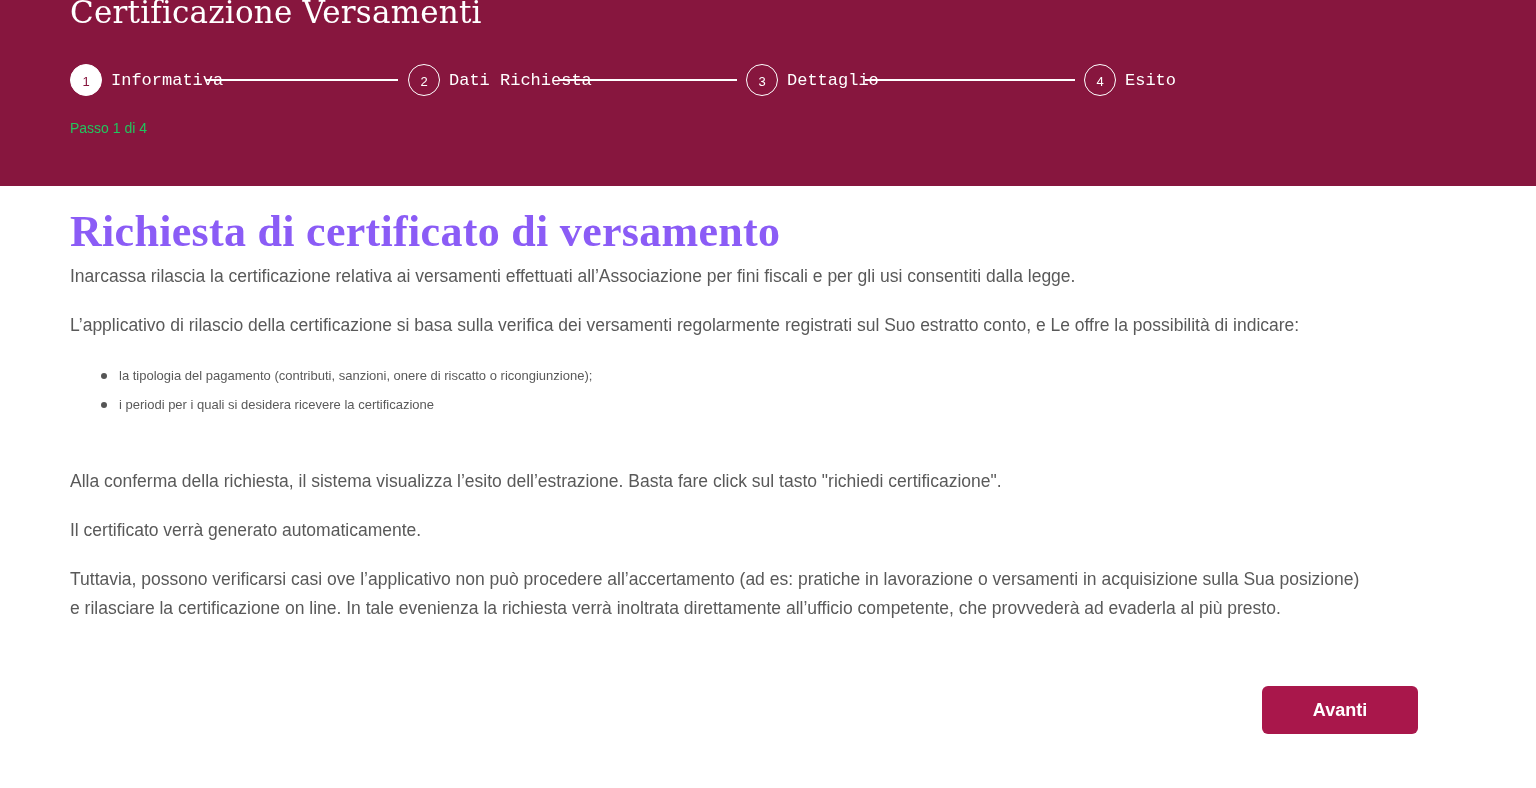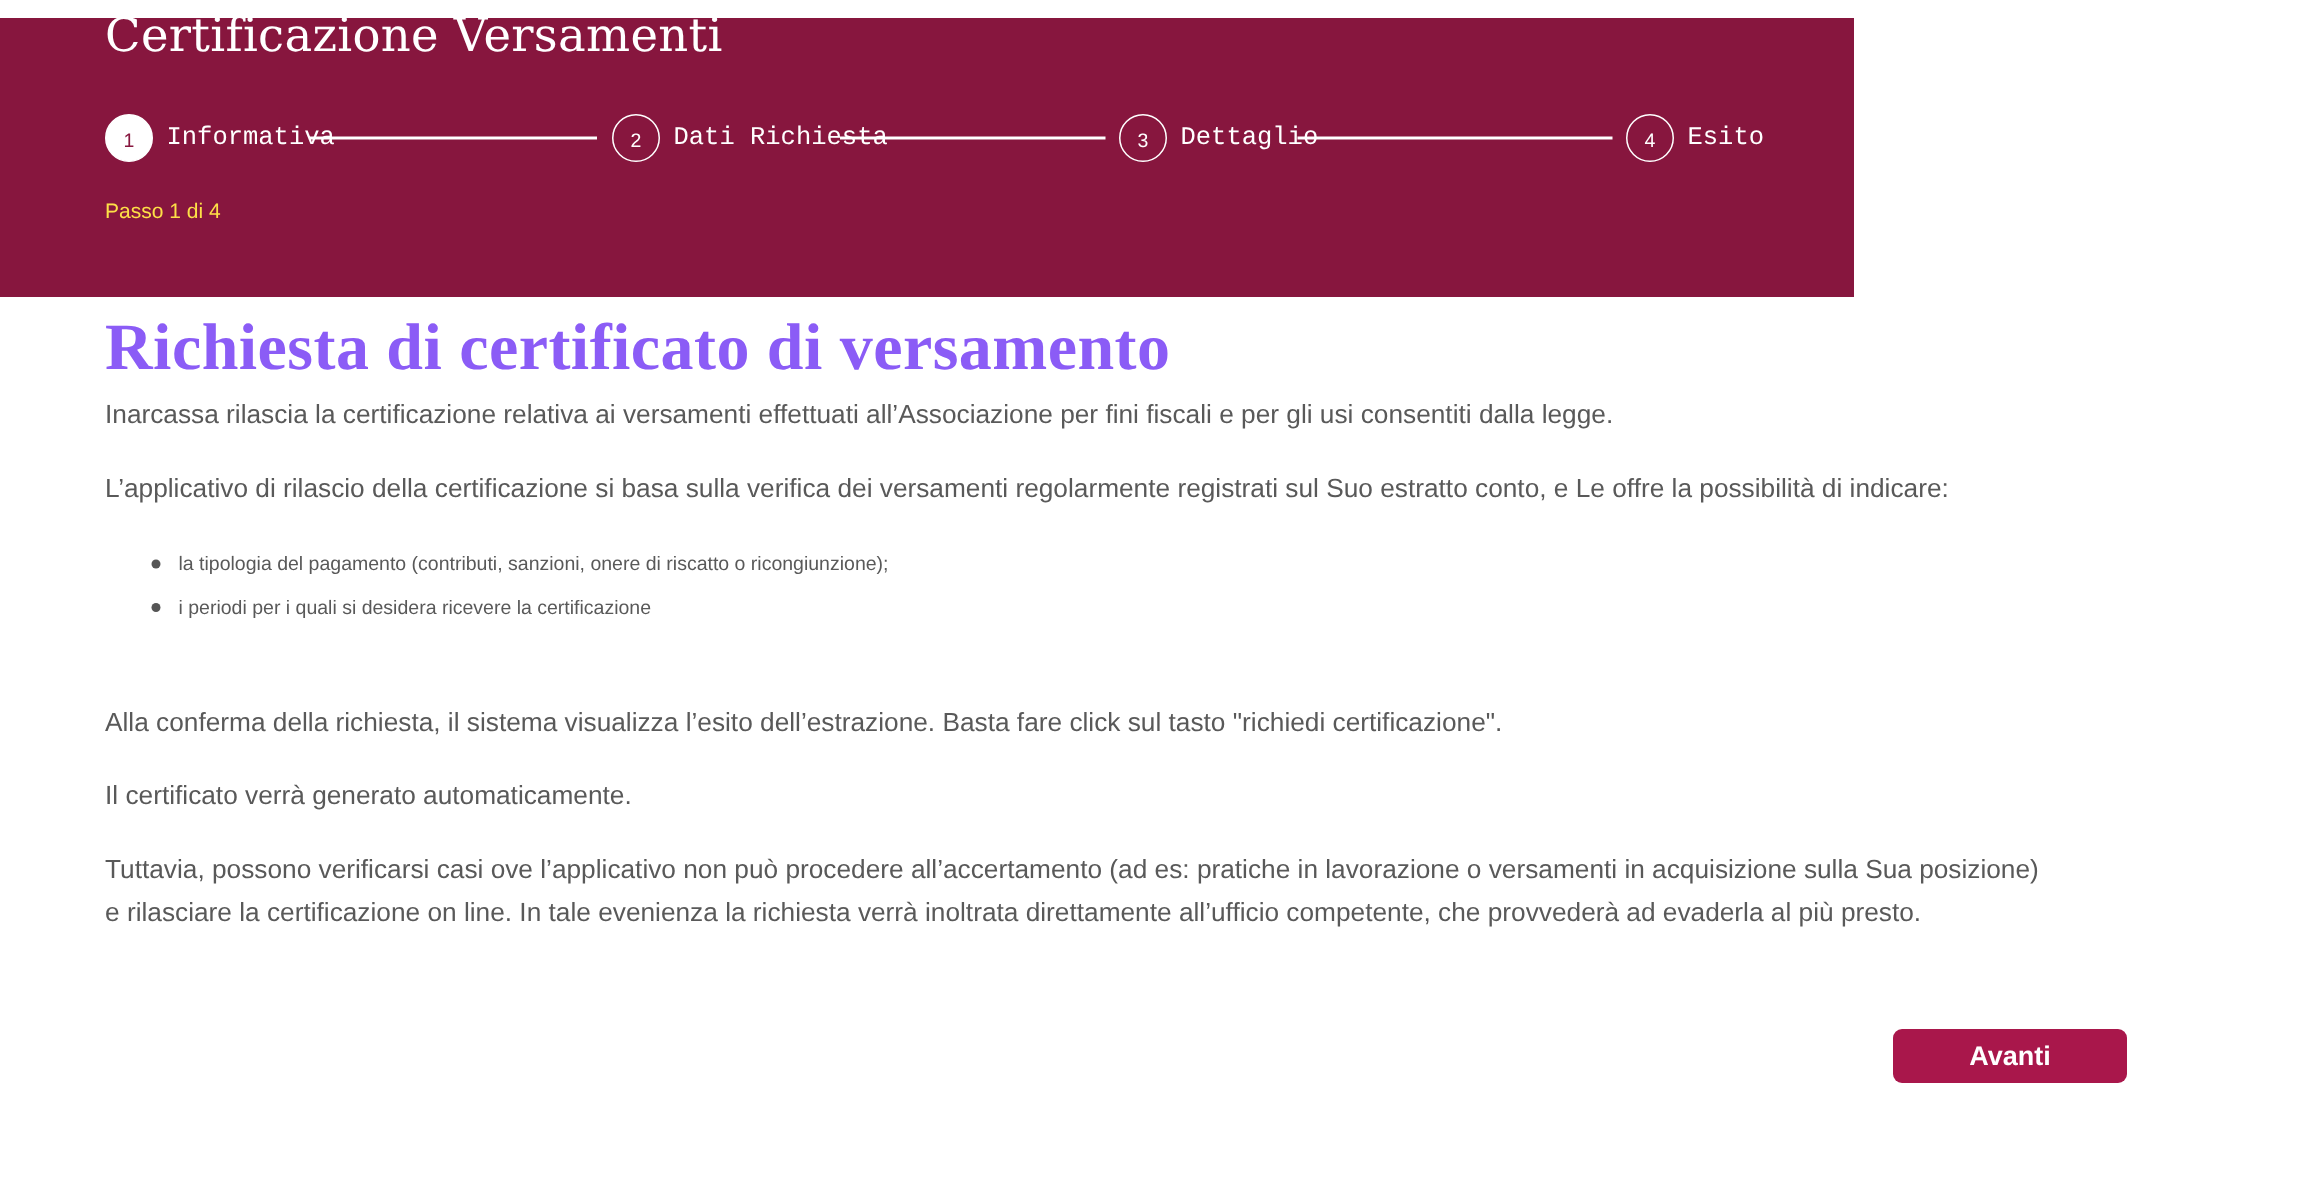--- a/index.html
+++ b/index.html
@@ -1,22 +1,21 @@
 <!DOCTYPE html>
 <html><head>
 <meta charset="utf-8">
 <style>
   * { box-sizing: border-box; margin: 0; padding: 0; }
   html, body { width: 1536px; height: 788px; overflow: hidden; background: #ffffff; }
   body { font-family: "Liberation Sans", sans-serif; color: #555555; }
 
   .header {
-    position: absolute; left: 0; top: 0; width: 1236px; height: 186px;
+    position: absolute; left: 0; top: 0; width: 1536px; height: 186px;
     background: #87163e;
-    margin-top: 12px;
   }
   .header-title {
     position: absolute; left: 70px; top: -6px;
     font-family: "DejaVu Serif", serif; font-size: 31px; color: #ffffff;
     letter-spacing: 0.2px; white-space: nowrap;
   }
   .stepper { position: absolute; left: 70px; top: 64px; width: 1100px; height: 32px; }
   .step { position: absolute; top: 0; height: 32px; display: flex; align-items: center; }
   .step-circle {
     width: 32px; height: 32px; border-radius: 50%;
@@ -24,21 +23,21 @@
     display: flex; align-items: center; justify-content: center;
     font-size: 13px; font-family: "Liberation Sans", sans-serif;
     padding-top: 3px;
   }
   .step-circle.active { background: #ffffff; color: #87163e; }
   .step-label { color: #ffffff; font-size: 17px; margin-left: 9px; white-space: nowrap; font-family: Liberation Mono, monospace; }
   .step-line { position: absolute; top: 15px; height: 1.5px; background: #ffffff; }
 
   .step-count {
     position: absolute; left: 70px; top: 120px;
-    color: #fde047; font-size: 14px;
+    color: #22c55e; font-size: 14px;
   }
 
   .content { position: absolute; left: 70px; top: 186px; width: 1400px; }
   .page-title {
     position: absolute; left: 0; top: 20px;
     font-family: Liberation Serif, serif; font-size: 44px; color: #8b5cf6;
     white-space: nowrap; letter-spacing: 0.3px;
   }
   .para {
     position: absolute; left: 0; font-size: 17.5px; color: #595959; line-height: 29px;
@@ -47,21 +46,21 @@
   .bullets { position: absolute; left: 28px; top: 175px; list-style: none; }
   .bullets li {
     position: relative; padding-left: 21px; font-size: 13px; line-height: 29px; color: #595959; white-space: nowrap;
   }
   .bullets li::before {
     content: ""; position: absolute; left: 3px; top: 12px; width: 6px; height: 6px;
     border-radius: 50%; background: #555555;
   }
 
   .btn-avanti {
-    position: absolute; left: 1262px; top: 686px; width: 156px; height: 36px;
+    position: absolute; left: 1262px; top: 686px; width: 156px; height: 48px;
     background: #a9174b; border: none; border-radius: 6px;
     color: #ffffff; font-family: "Liberation Sans", sans-serif; font-size: 18px; font-weight: bold;
     display: flex; align-items: center; justify-content: center; cursor: pointer;
   }
 </style>
 </head>
 <body>
 
 <div class="header">
   <div class="header-title">Certificazione Versamenti</div>

